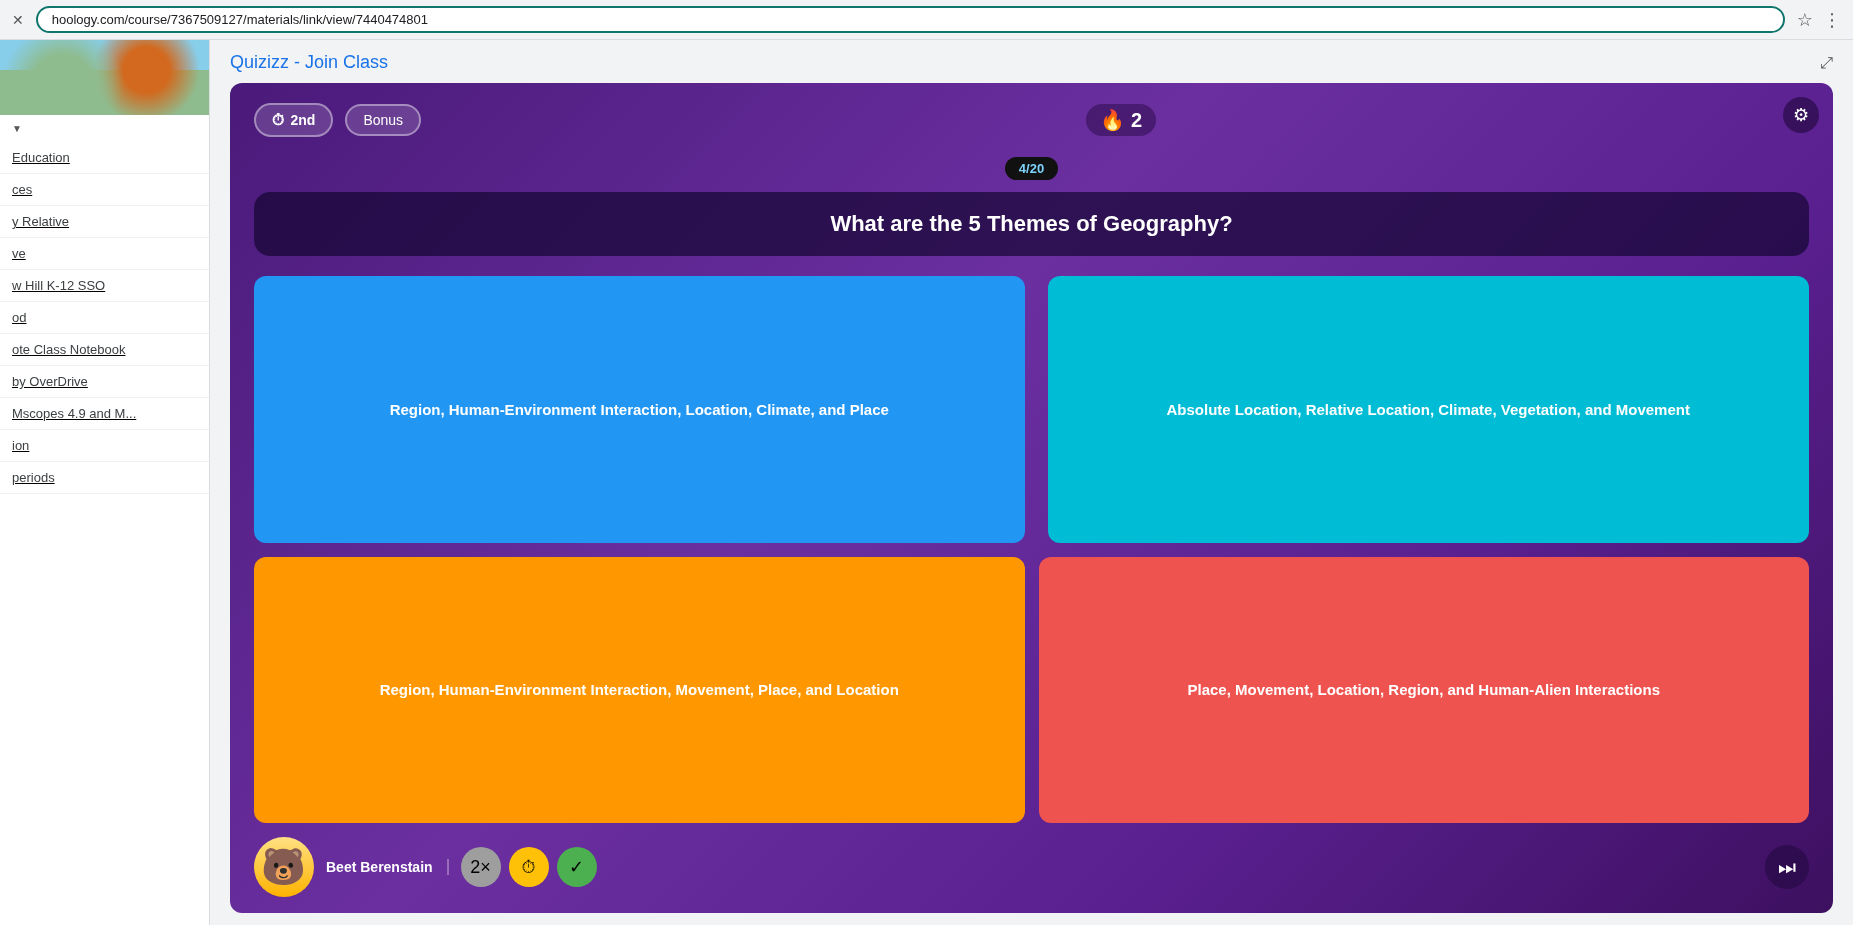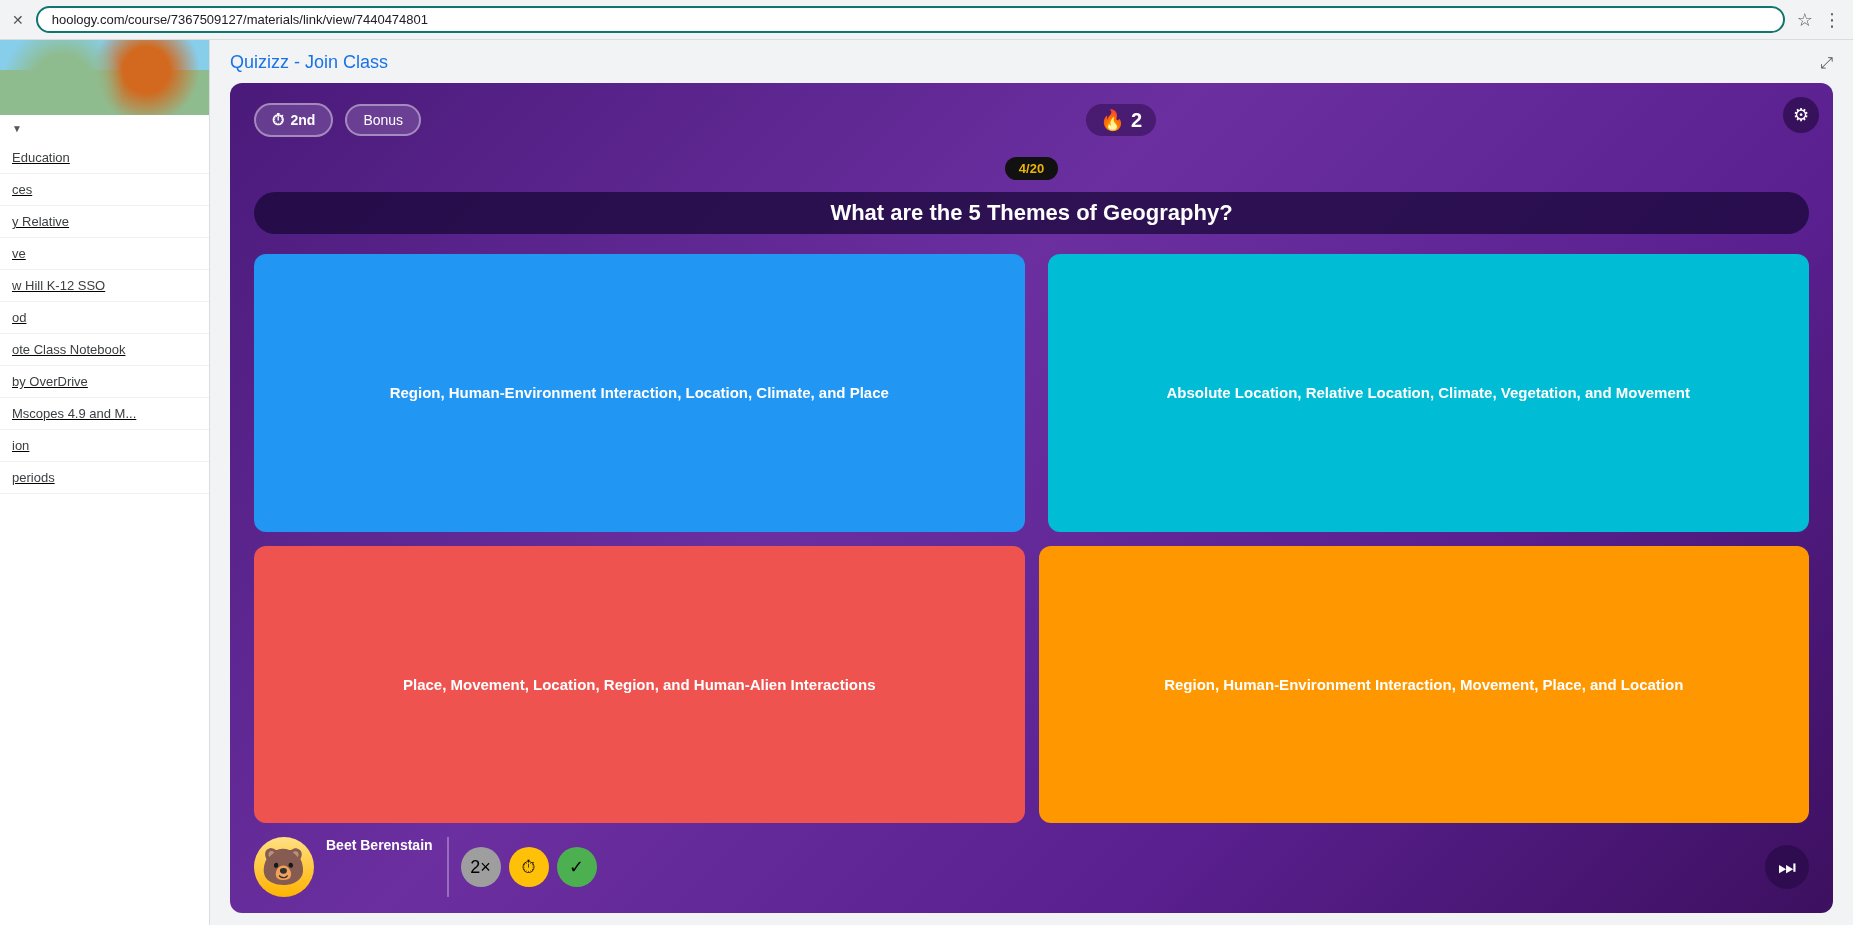--- a/index.html
+++ b/index.html
@@ -221,30 +221,30 @@
     .quiz-progress-area {
       display: flex;
       align-items: center;
       justify-content: center;
       margin-bottom: 12px;
     }
     .progress-badge {
       background: #111;
       border-radius: 20px;
       padding: 4px 14px;
-      color: #eab308;
+      color: #7dd3fc;
       font-size: 13px;
       font-weight: bold;
     }
 
     
     .question-box {
       background: rgba(20, 5, 50, 0.7);
-      border-radius: 24px;
-      padding: 8px 30px;
+      border-radius: 16px;
+      padding: 19px 30px;
       text-align: center;
       margin-bottom: 20px;
     }
     .question-text {
       color: white;
       font-size: 22px;
       font-weight: bold;
     }
 
     
@@ -275,20 +275,21 @@
 
     
     .quiz-bottom-bar {
       display: flex;
       align-items: center;
       justify-content: space-between;
       margin-top: 14px;
     }
     .avatar-section {
       display: flex;
+      align-items: center;
       gap: 12px;
     }
     .avatar-img {
       width: 60px;
       height: 60px;
       background: linear-gradient(180deg, #ffe082 0%, #ffb300 100%);
       border-radius: 50%;
       display: flex;
       align-items: center;
       justify-content: center;
@@ -405,22 +406,22 @@
         <div class="progress-badge">4/20</div>
       </div>
 
       <div class="question-box">
         <span class="question-text">What are the 5 Themes of Geography?</span>
       </div>
 
       <div class="answers-grid">
         <button class="answer-btn blue">Region, Human-Environment Interaction, Location, Climate, and Place</button>
         <button class="answer-btn teal">Absolute Location, Relative Location, Climate, Vegetation, and Movement</button>
+        <button class="answer-btn orange">Region, Human-Environment Interaction, Movement, Place, and Location</button>
         <button class="answer-btn red">Place, Movement, Location, Region, and Human-Alien Interactions</button>
-        <button class="answer-btn orange">Region, Human-Environment Interaction, Movement, Place, and Location</button>
       </div>
 
       <div class="quiz-bottom-bar">
         <div class="avatar-section">
           <div class="avatar-img"></div>
           <span class="avatar-name">Beet Berenstain</span>
           <div class="powerups">
             <button class="powerup-btn gray">
               <span>2×</span>
             </button>

